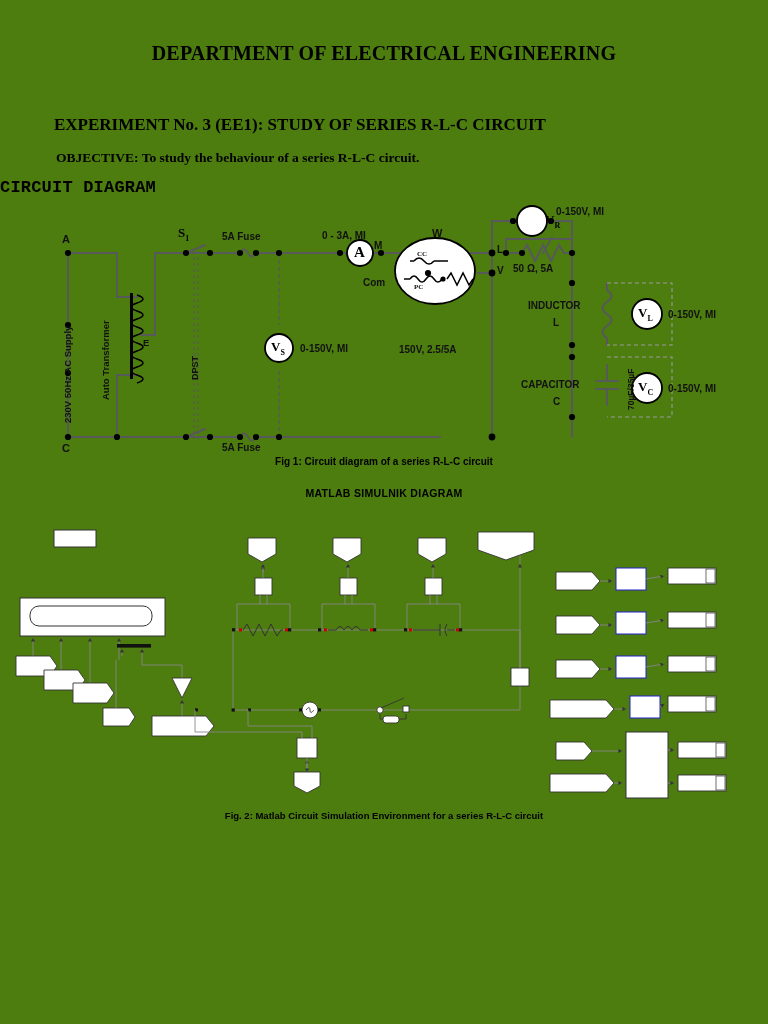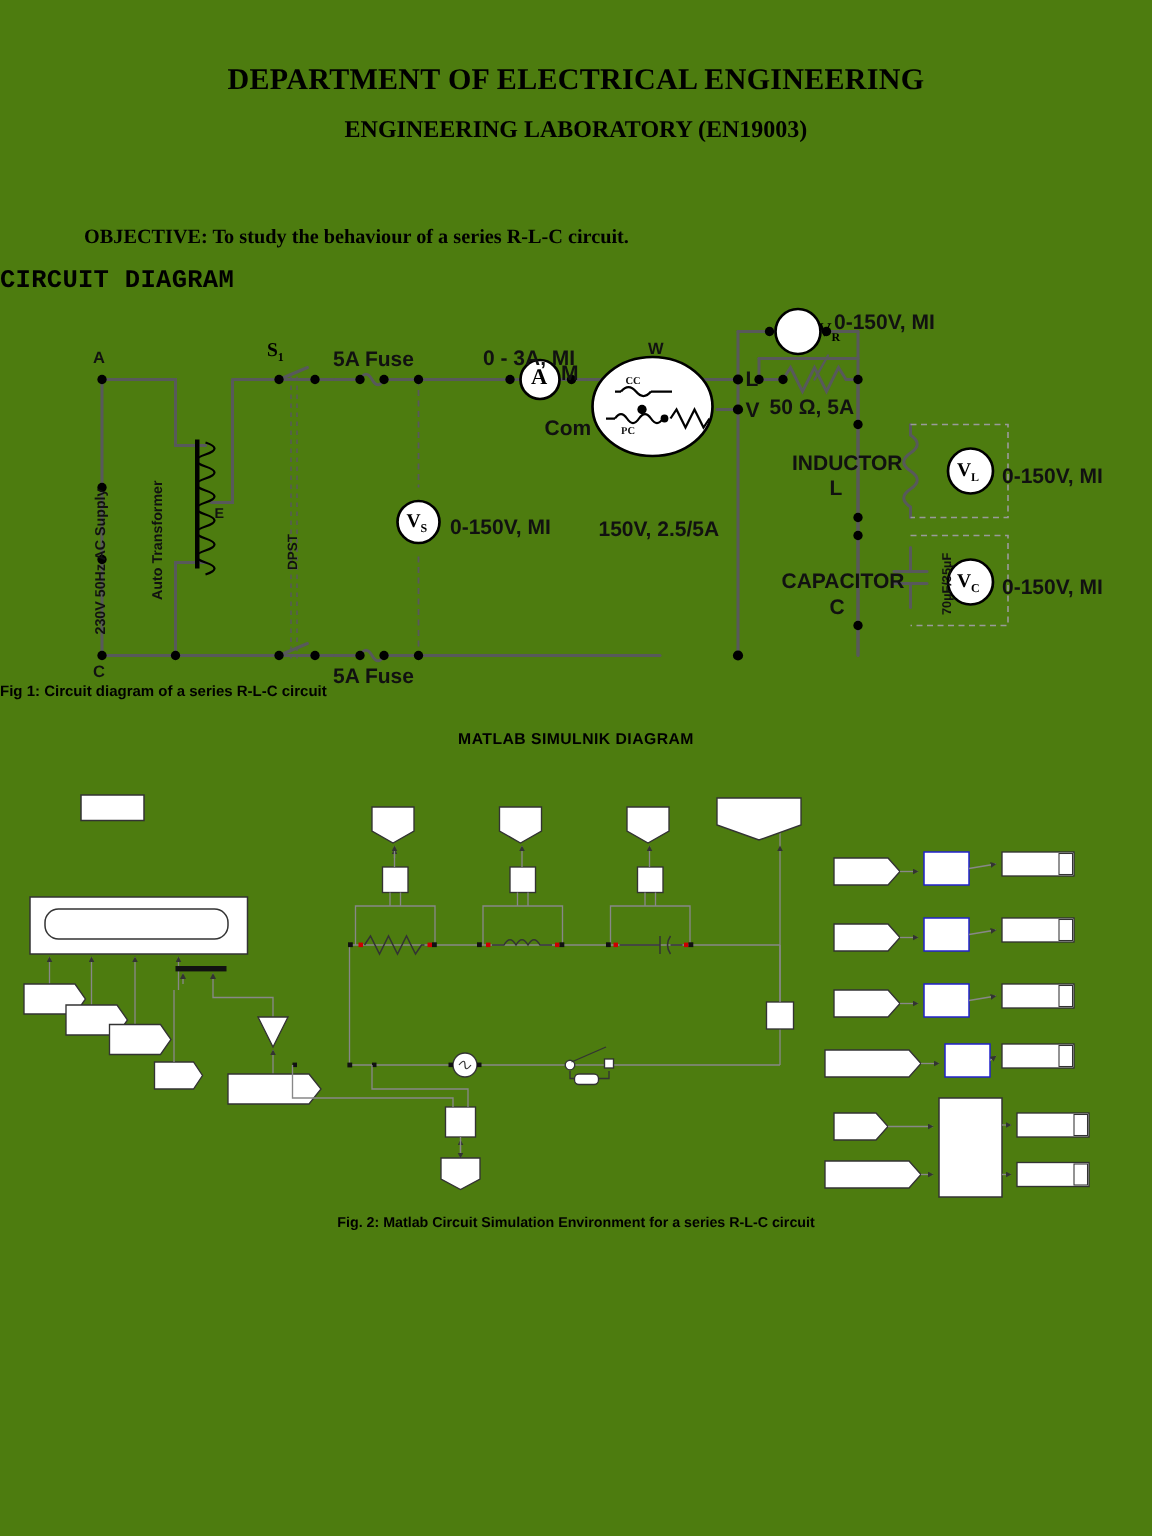--- a/index.html
+++ b/index.html
@@ -9,42 +9,42 @@
   
   .hdr1,.hdr2,.hdr3,.objective,.sechead{
     font-family:"Liberation Serif",serif;font-weight:bold;color:#000;position:absolute;white-space:nowrap;
   }
   .hdr1{font-size:20px;left:0;right:0;text-align:center;top:42px;letter-spacing:.2px;}
   .hdr2{font-size:16px;left:0;right:0;text-align:center;top:78px;}
   .hdr3{font-size:17px;left:54px;top:115px;}
   .objective{font-size:13.5px;left:56px;top:150px;}
   .sechead{font-size:17px;font-family:Liberation Mono, monospace;left:0;right:0;text-align:left;top:178px;letter-spacing:.2px;}
   .sechead2{font-size:10.5px;font-weight:bold;font-family:"Liberation Sans",sans-serif;position:absolute;left:0;right:0;text-align:center;top:487px;letter-spacing:.3px;}
-  .cap1{position:absolute;left:0;right:0;top:456px;font-size:10px;font-weight:bold;font-family:"Liberation Sans",sans-serif;}
+  .cap1{position:absolute;left:0;right:0;text-align:center;top:456px;font-size:10px;font-weight:bold;font-family:"Liberation Sans",sans-serif;}
   .cap2{position:absolute;left:0;right:0;text-align:center;top:810px;font-size:9.5px;font-weight:bold;font-family:"Liberation Sans",sans-serif;}
 
   
   .cd{position:absolute;left:0;top:195px;width:768px;height:260px;}
   .cd svg, .sl svg{display:block;}
-  .lbl{position:absolute;font-family:"Liberation Sans",sans-serif;font-weight:bold;font-size:14px;color:#111;white-space:nowrap;}
+  .lbl{position:absolute;font-family:"Liberation Sans",sans-serif;font-weight:bold;font-size:10px;color:#111;white-space:nowrap;}
   .lbl.xs{font-size:7px;}
   .lbl.rot{transform-origin:0 0;}
   .meterTxt{position:absolute;font-family:"Liberation Serif",serif;font-weight:bold;font-size:13px;}
   .meterTxt sub{font-size:8px;}
 
   
   .sl{position:absolute;left:0;top:520px;width:768px;height:300px;}
 </style>
 </head>
 <body>
 
 <div class="page">
 
   <div class="hdr1">DEPARTMENT OF ELECTRICAL ENGINEERING</div>
-  <div class="hdr2">ENGINEERING LABORATORY (EN19003)</div>
+  <div class="hdr3">EXPERIMENT No. 3 (EE1):   STUDY OF SERIES R-L-C CIRCUIT</div>
   <div class="objective">OBJECTIVE: To study the behaviour of a series R-L-C circuit.</div>
   <div class="sechead">CIRCUIT DIAGRAM</div>
 
   <div class="cd">
     <svg width="768" height="260" viewBox="0 0 768 260">
       <g stroke="#58595b" stroke-width="2" fill="none" stroke-linecap="round">
 
         <path d="M68 58 L68 242"></path>
 
         <path d="M68 58 L117 58 L117 102"></path>

